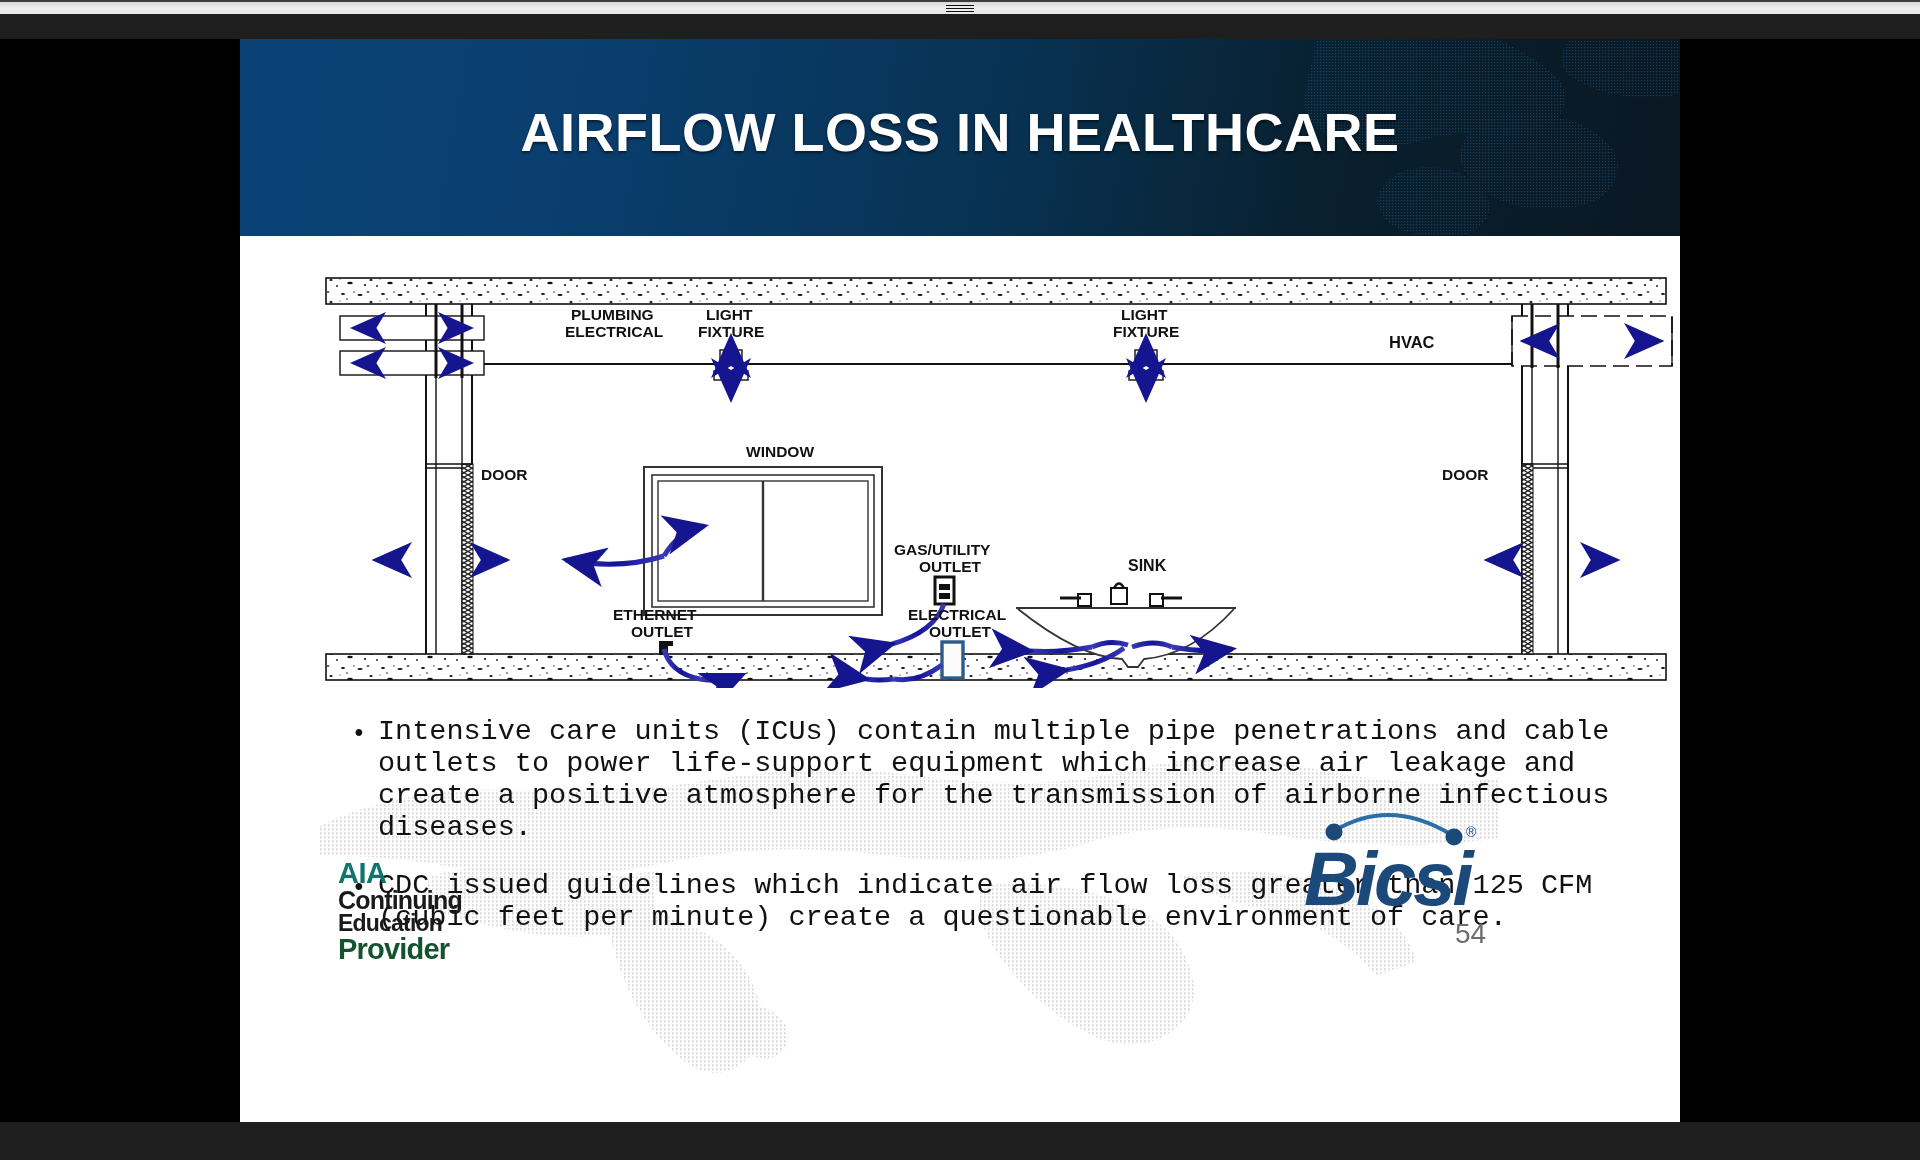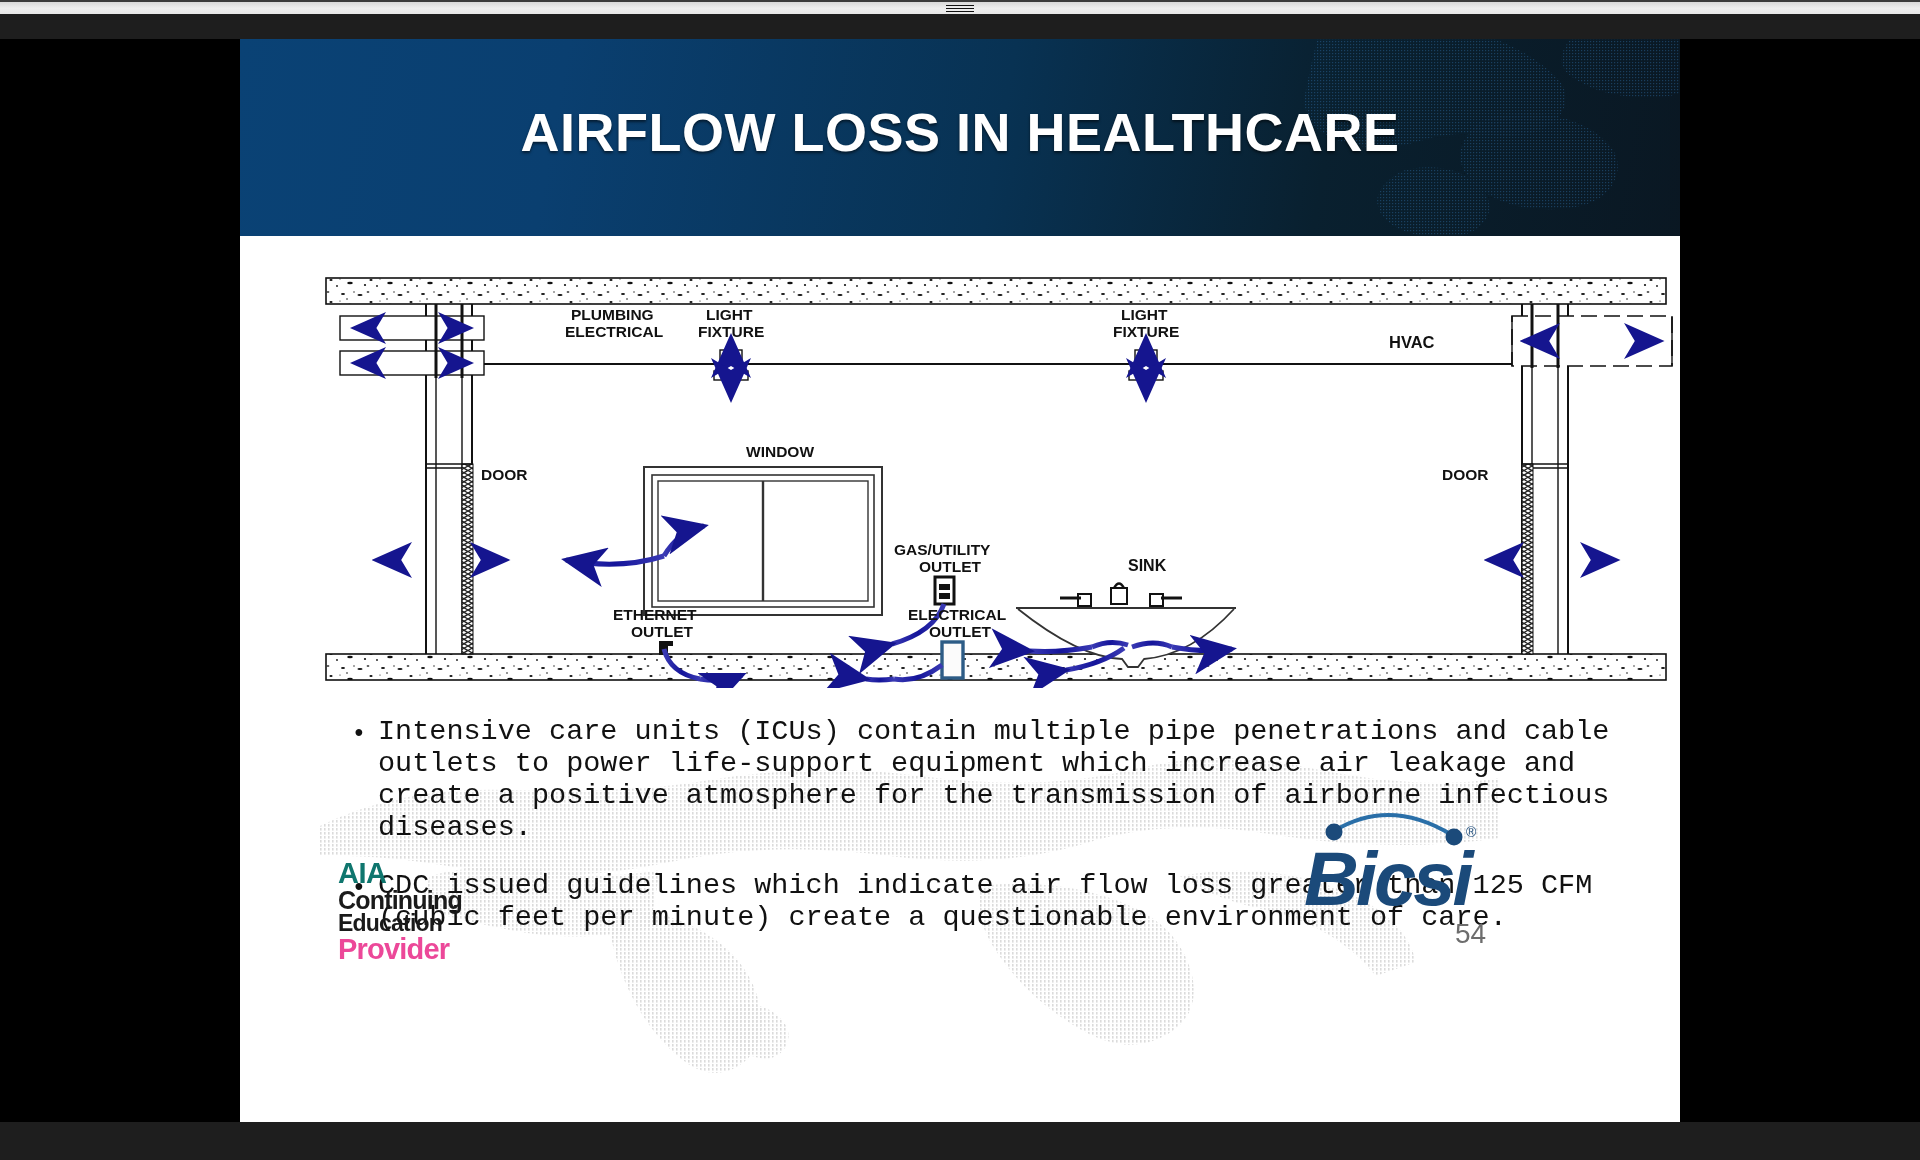--- a/index.html
+++ b/index.html
@@ -77,21 +77,21 @@
   .bullet-text{flex:1;font-family:Liberation Mono, monospace;}
   
   #aia-logo{
     position:absolute;left:58px;top:623px;
     font-family:"Liberation Sans", sans-serif;
     font-weight:bold;line-height:.99;
   }
   #aia-logo .l1{font-size:29px;letter-spacing:-0.5px;color:#0f766e;}
   #aia-logo .l2{font-size:25px;letter-spacing:-0.8px;color:#1a1a1a;}
   #aia-logo .l3{font-size:23px;letter-spacing:-0.8px;color:#1a1a1a;}
-  #aia-logo .l4{font-size:29px;letter-spacing:-0.8px;color:#ec4899;}
+  #aia-logo .l4{font-size:29px;letter-spacing:-0.8px;color:#14532d;}
   
   #bicsi-logo{position:absolute;left:1018px;top:565px;width:200px;height:130px;}
   #page-num{
     position:absolute;left:1175px;top:682px;color:#6d6d6d;font-size:28px;
     font-family:"Liberation Sans", sans-serif;
   }
   .lbl{font-family:"Liberation Sans", sans-serif;font-weight:bold;fill:#111;}
 </style>
 </head>
 <body>

